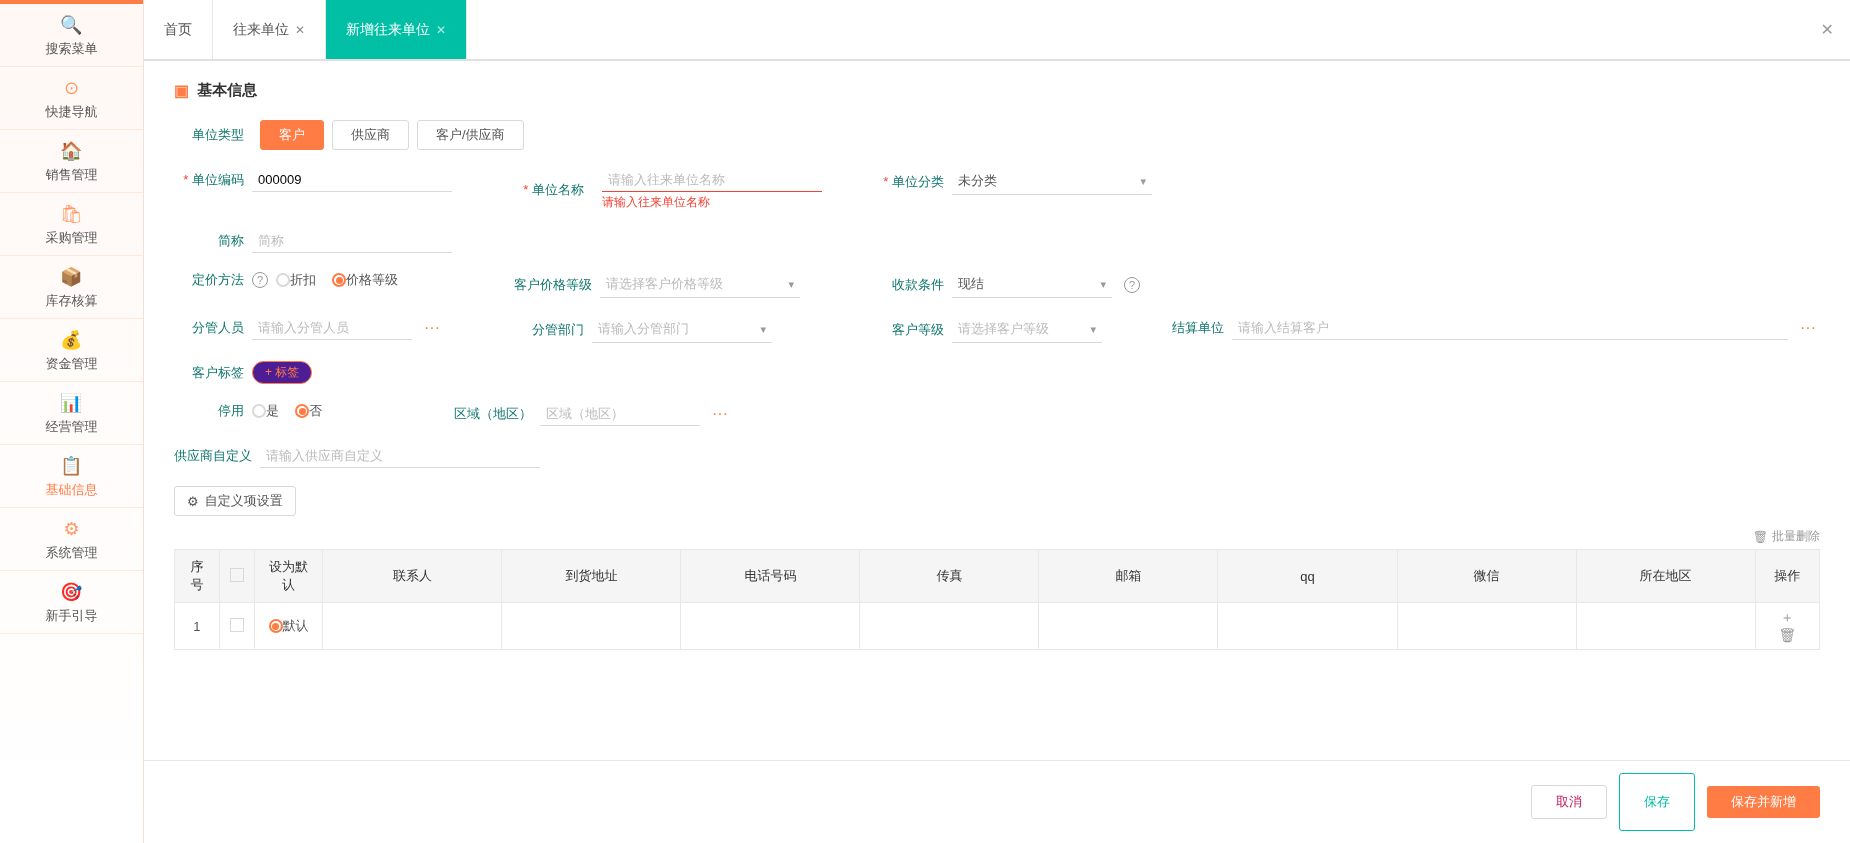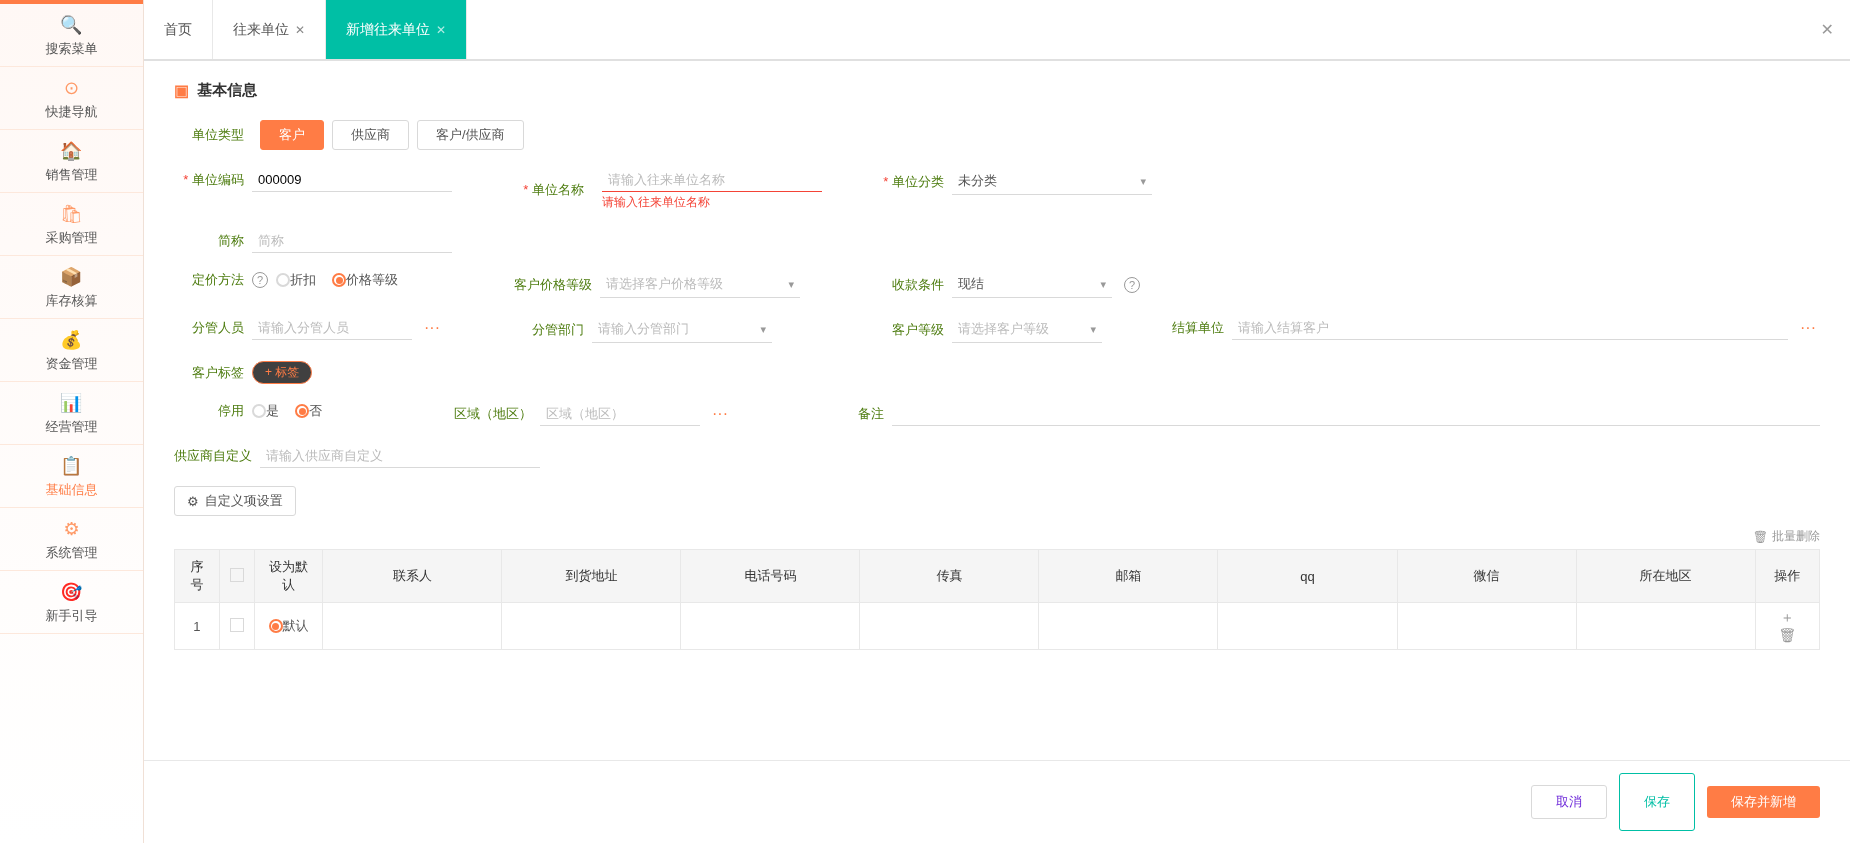--- a/index.html
+++ b/index.html
@@ -117,21 +117,21 @@
     }
     .form-field {
       display: flex;
       align-items: center;
       gap: 8px;
       flex: 1;
       min-width: 0;
     }
     .form-label {
       font-size: 13px;
-      color: #4d7c0f;
+      color: #0f766e;
       white-space: nowrap;
       min-width: 70px;
       text-align: right;
     }
     .form-label.required::before {
       content: '* ';
       color: #f44336;
     }
     .form-input {
       border: none;
@@ -227,21 +227,21 @@
     }
 
     
     .tag-btn {
       border: 1px solid #ff7c45;
       color: #ff7c45;
       border-radius: 20px;
       padding: 2px 12px;
       font-size: 12px;
       cursor: pointer;
-      background: #404040;
+      background: #4c1d95;
       display: flex;
       align-items: center;
       gap: 4px;
     }
 
     
     .more-dots {
       color: #ff7c45;
       font-size: 16px;
       cursor: pointer;
@@ -324,21 +324,21 @@
       background: #fff;
       flex-shrink: 0;
     }
     .btn-cancel {
       padding: 7px 24px;
       border: 1px solid #d9d9d9;
       border-radius: 3px;
       background: #fff;
       cursor: pointer;
       font-size: 13px;
-      color: #6d28d9;
+      color: #be185d;
     }
     .btn-save {
       padding: 19px 24px;
       border: 1px solid #00bfa5;
       border-radius: 3px;
       background: #fff;
       cursor: pointer;
       font-size: 13px;
       color: #00bfa5;
     }
@@ -570,24 +570,20 @@
           <div class="radio-item">
             <div class="radio-circle checked"></div>
             <span>否</span>
           </div>
         </div>
       </div>
       <div class="form-field" style="flex: 0 0 360px; padding-left: 20px; align-items: center;">
         <span class="form-label">区域（地区）</span>
         <input class="form-input" type="text" style="max-width: 160px;" placeholder="区域（地区）">
         <span class="more-dots">···</span>
-      </div>
-      <div class="form-field" style="flex: 1; padding-left: 20px; align-items: center;">
-        <span class="form-label">备注</span>
-        <input class="form-input" type="text" style="flex: 1 1 0%;">
       </div>
     </div>
 
     <div class="form-row">
       <div class="form-field" style="align-items: center;">
         <span class="form-label">供应商自定义</span>
         <input class="form-input" type="text" style="max-width: 280px;" placeholder="请输入供应商自定义">
       </div>
     </div>
 

